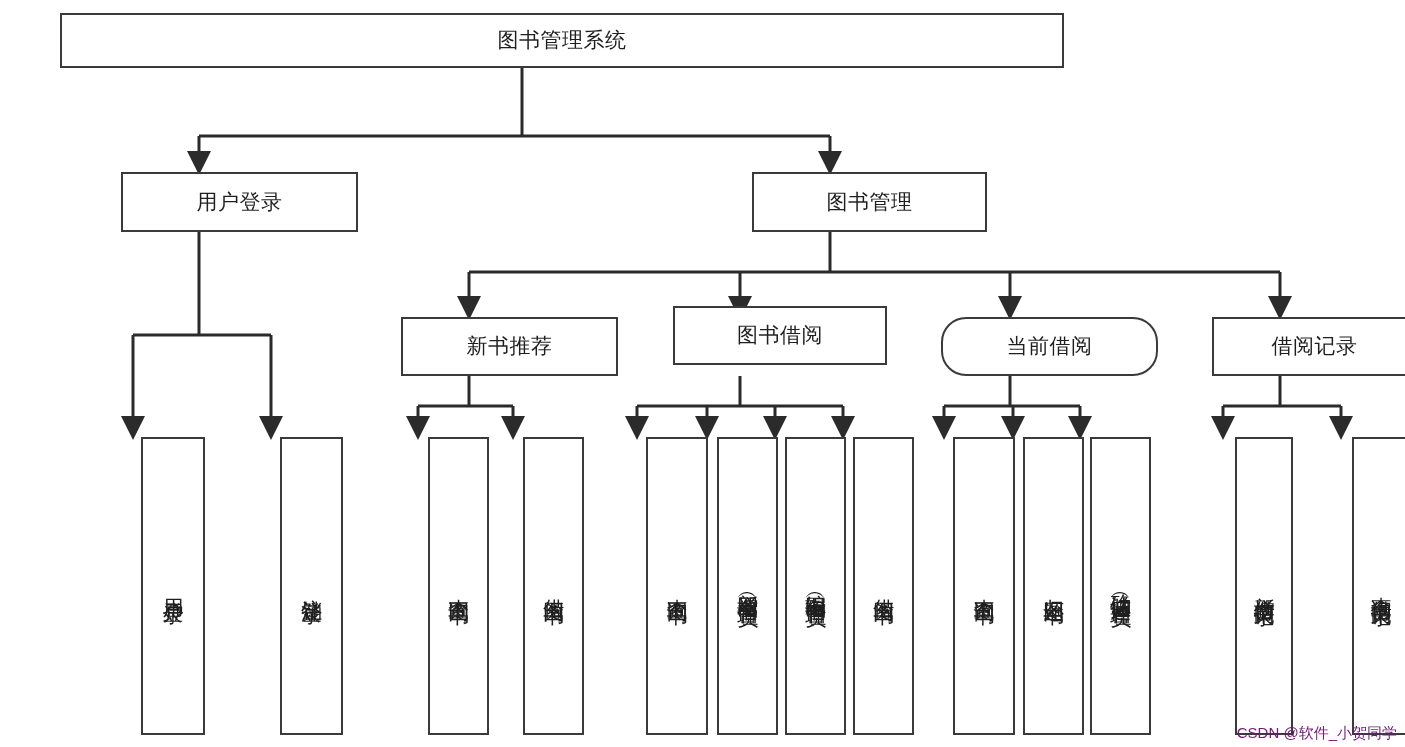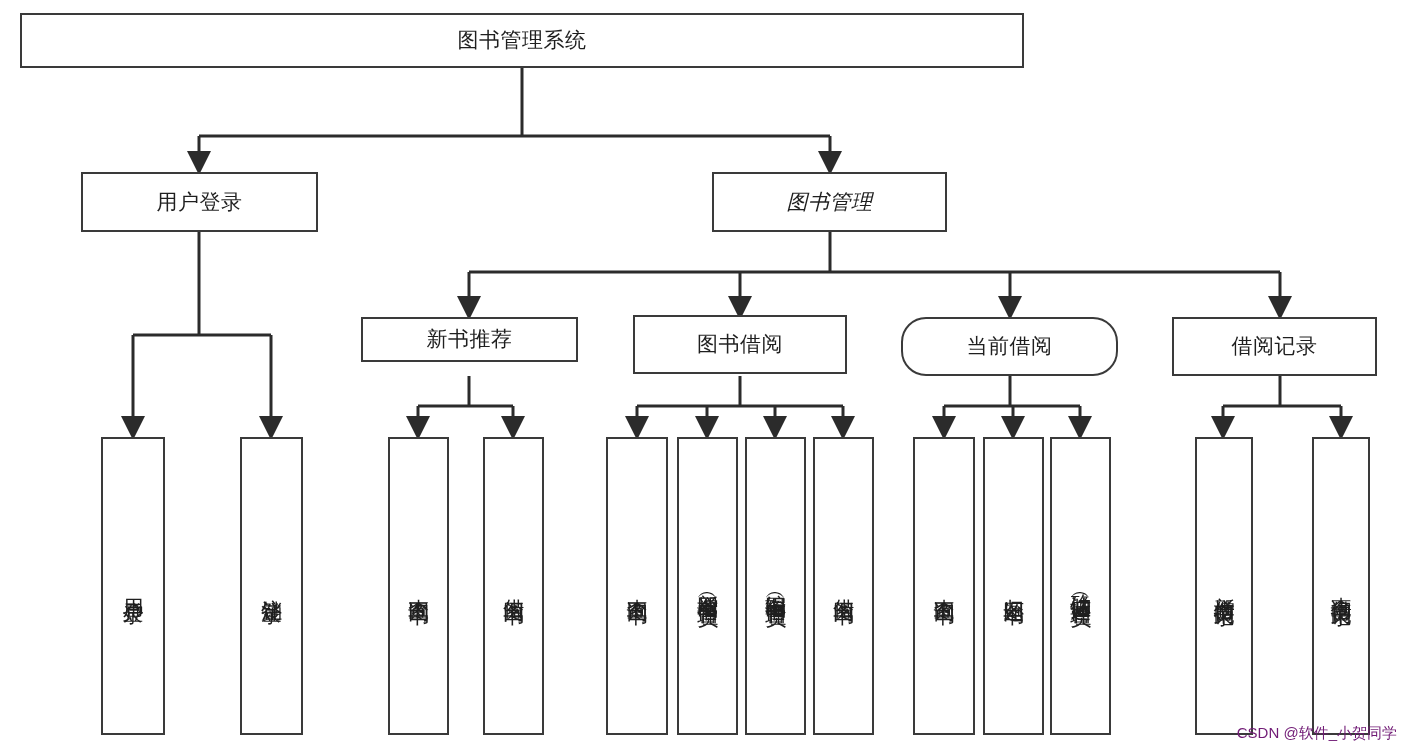--- a/index.html
+++ b/index.html
@@ -22,20 +22,21 @@
   }
   .node{
     position:absolute;
     box-sizing:border-box;
     background:#ffffff;
     border:2.5px solid #3a3a3a;
     display:flex;
     align-items:center;
     justify-content:center;
     z-index:2;
+    margin-left:40px;
   }
   .node .lbl{
     font-size:21px;
     line-height:1.15;
     letter-spacing:0.5px;
     color:#1f1f1f;
     white-space:nowrap;
   }
   .node.vertical{
     align-items:center;
@@ -120,29 +121,29 @@
   </svg>
 
   <div class="node" style="left:20px; top:13px; width:1004px; height:55px;">
     <span class="lbl">图书管理系统</span>
   </div>
 
   <div class="node" style="left:81px; top:172px; width:237px; height:60px;">
     <span class="lbl">用户登录</span>
   </div>
 
-  <div class="node" style="left:712px; top:172px; width:235px; height:60px;font-style:italic;">
+  <div class="node" style="left:712px; top:172px; width:235px; height:60px;">
     <span class="lbl">图书管理</span>
   </div>
 
-  <div class="node" style="left:361px; top:317px; width:217px; height:45px;">
+  <div class="node" style="left:361px; top:317px; width:217px; height:59px;">
     <span class="lbl">新书推荐</span>
   </div>
 
-  <div class="node" style="left:633px; top:315px; width:214px; height:59px;">
+  <div class="node" style="left:633px; top:306px; width:214px; height:59px;">
     <span class="lbl">图书借阅</span>
   </div>
 
   <div class="node" style="left:901px; top:317px; width:217px; height:59px;border-radius:25px;">
     <span class="lbl">当前借阅</span>
   </div>
 
   <div class="node" style="left:1172px; top:317px; width:205px; height:59px;">
     <span class="lbl">借阅记录</span>
   </div>

